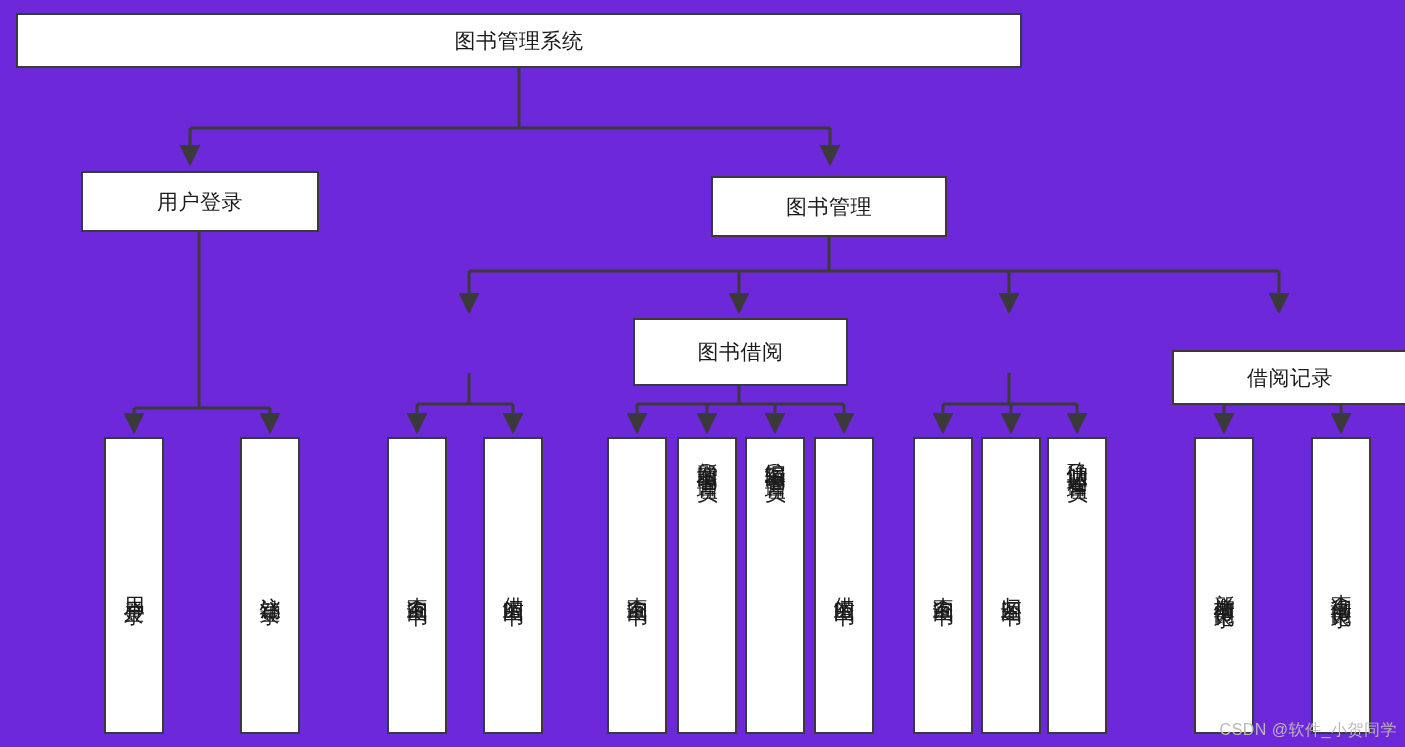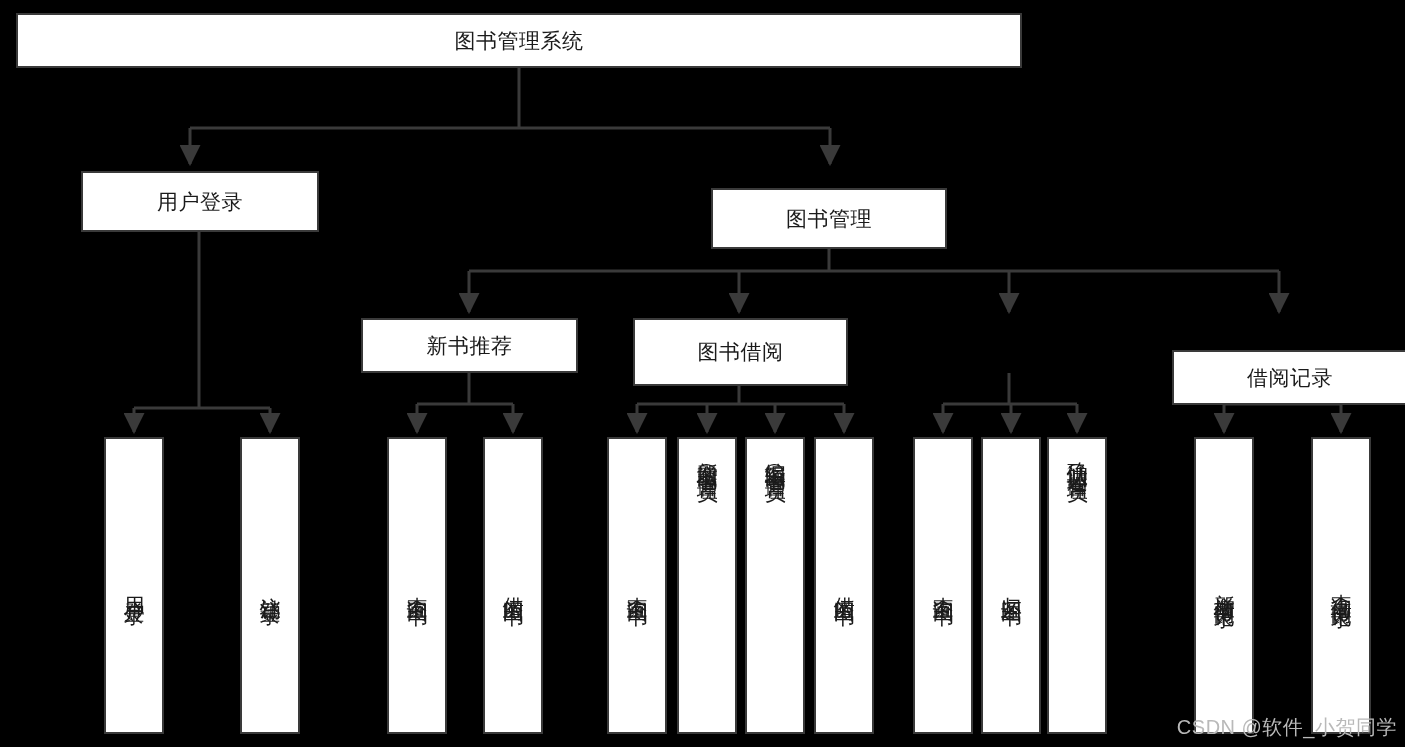--- a/index.html
+++ b/index.html
@@ -10,21 +10,21 @@
   body {
     width: 1405px;
     height: 747px;
     font-family: "Liberation Sans", sans-serif;
     overflow: hidden;
   }
   #diagram-root {
     position: relative;
     width: 1405px;
     height: 747px;
-    background: #000000;
+    background: #6d28d9;
   }
   svg.diagram-canvas {
     position: absolute;
     top: 0;
     left: 0;
     width: 1405px;
     height: 747px;
   }
   .node-box {
     position: absolute;
@@ -57,21 +57,21 @@
     white-space: nowrap;
   }
   .node-box.vertical.center-text {
     align-items: center;
     padding-top: 0;
   }
   .watermark {
     position: absolute;
     right: 8px;
     bottom: 6px;
-    font-size: 20px;
+    font-size: 16px;
     color: #b9b9b9;
     letter-spacing: 0.5px;
     white-space: nowrap;
     pointer-events: none;
   }
 </style>
 </head>
 <body>
 
 <div id="diagram-root">
@@ -126,27 +126,24 @@
     </g>
   </svg>
 
   <div class="node-box horizontal" style="left:16px; top:13px; width:1006px; height:55px;">
     <span class="node-label">图书管理系统</span>
   </div>
 
   <div class="node-box horizontal" style="left:81px; top:171px; width:238px; height:61px;">
     <span class="node-label">用户登录</span>
   </div>
-  <div class="node-box horizontal" style="left:711px; top:188px; width:236px; height:61px;">
+  <div class="node-box horizontal" style="left:711px; top:176px; width:236px; height:61px;">
     <span class="node-label">图书管理</span>
   </div>
 
-  <div class="node-box horizontal" style="left:361px; top:318px; width:217px; height:55px;">
-    <span class="node-label">新书推荐</span>
-  </div>
   <div class="node-box horizontal" style="left:633px; top:318px; width:215px; height:68px;">
     <span class="node-label">图书借阅</span>
   </div>
   <div class="node-box horizontal" style="left:1172px; top:318px; width:236px; height:55px;margin-top:32px;">
     <span class="node-label">借阅记录</span>
   </div>
 
   <div class="node-box vertical center-text" style="left:104px; top:437px; width:60px; height:297px;">
     <span class="node-label">用户登录</span>
   </div>

